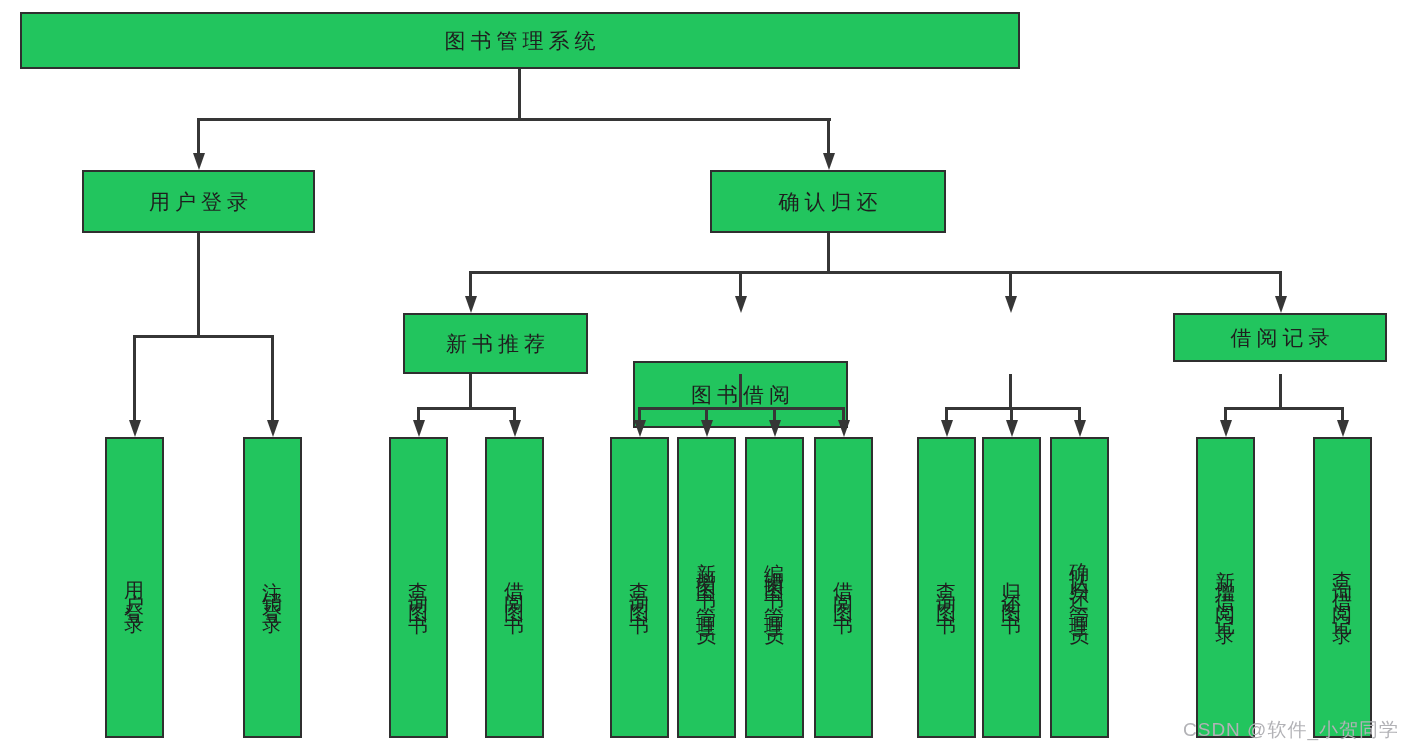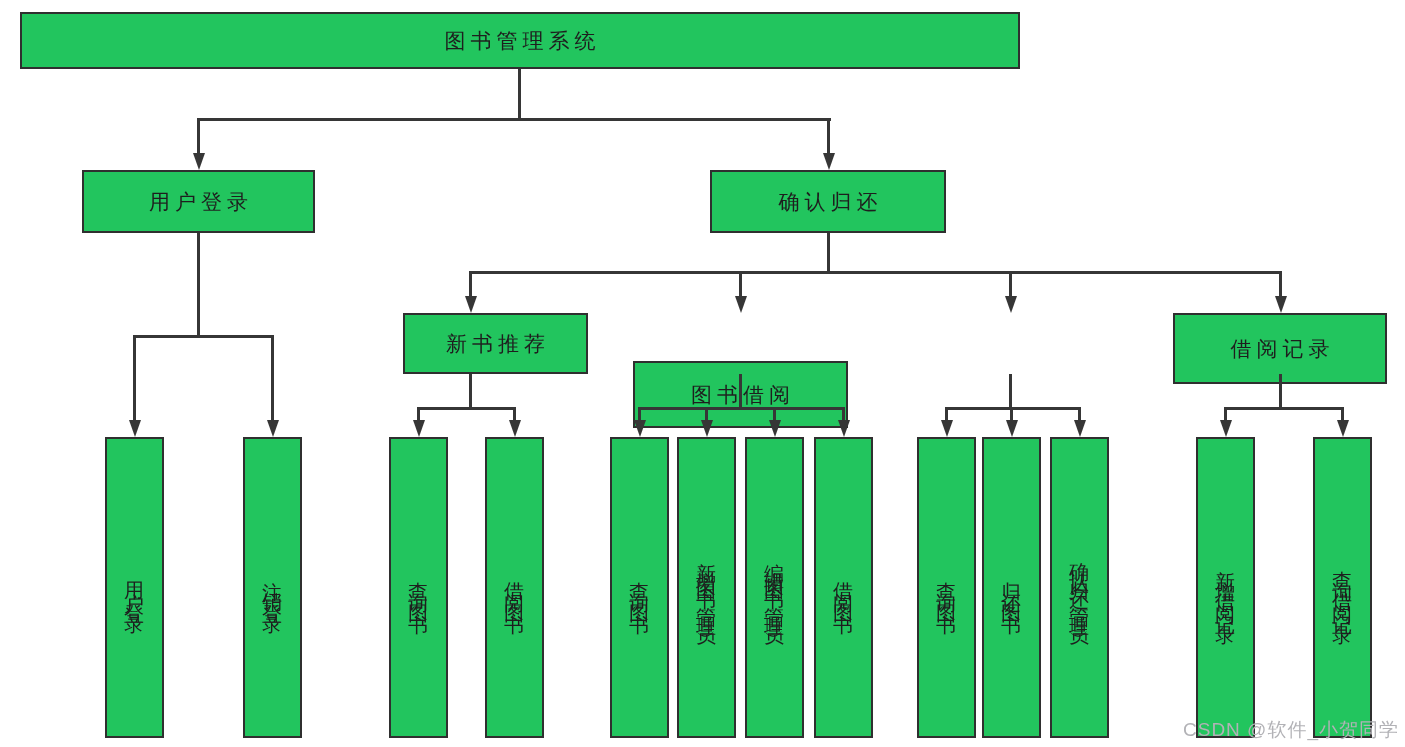--- a/index.html
+++ b/index.html
@@ -81,21 +81,21 @@
 
   <div class="box" style="left:363px;top:313px;width:185px;height:61px;margin-left:40px;">
     <span class="hlabel">新书推荐</span>
   </div>
 
   <div class="box" style="left:633px;top:313px;width:215px;height:67px;margin-top:48px;">
     <span class="hlabel">图书借阅</span>
   </div>
 
 
-  <div class="box" style="left:1173px;top:313px;width:214px;height:71px;">
+  <div class="box" style="left:1173px;top:313px;width:214px;height:49px;">
     <span class="hlabel">借阅记录</span>
   </div>
 
   <div class="box" style="left:105px;top:437px;width:59px;height:301px;">
     <span class="vlabel">用户登录</span>
   </div>
 
   <div class="box" style="left:243px;top:437px;width:59px;height:301px;">
     <span class="vlabel">注销登录</span>
   </div>

